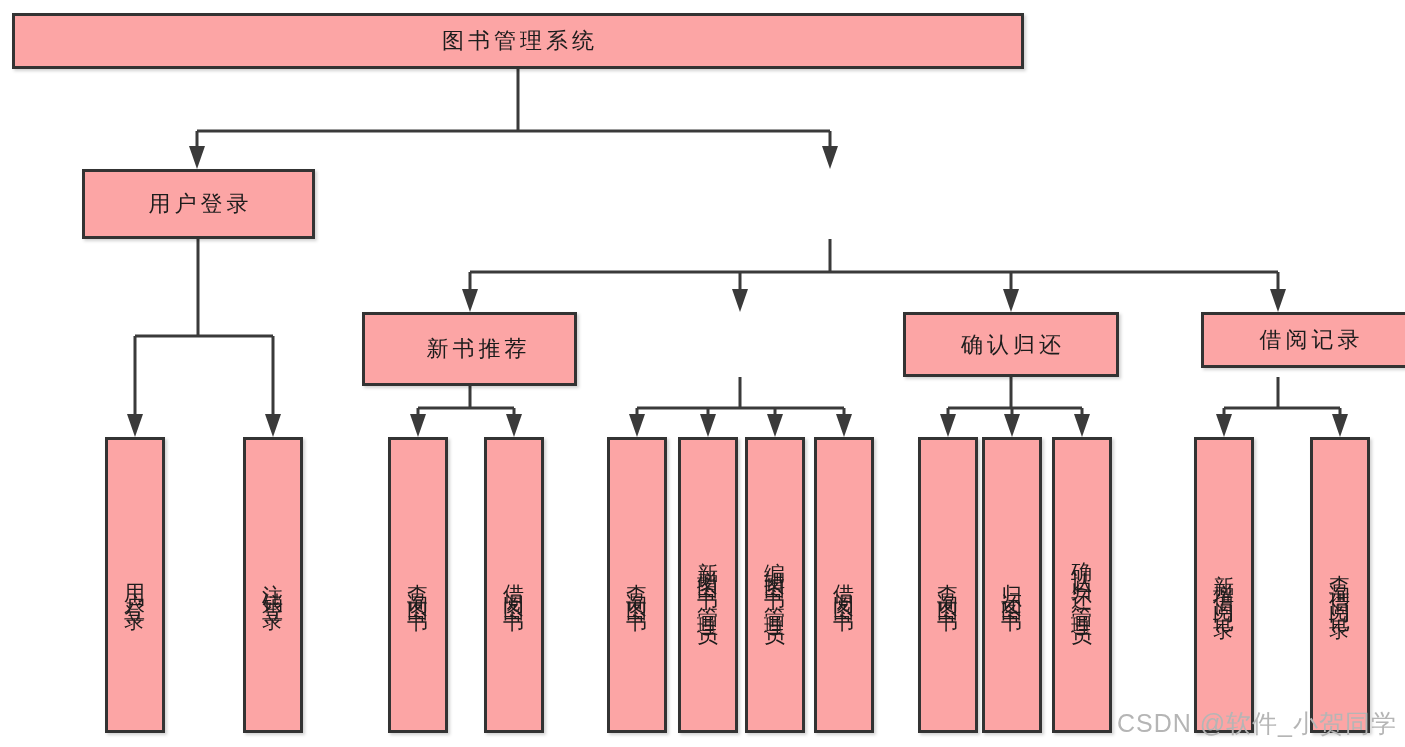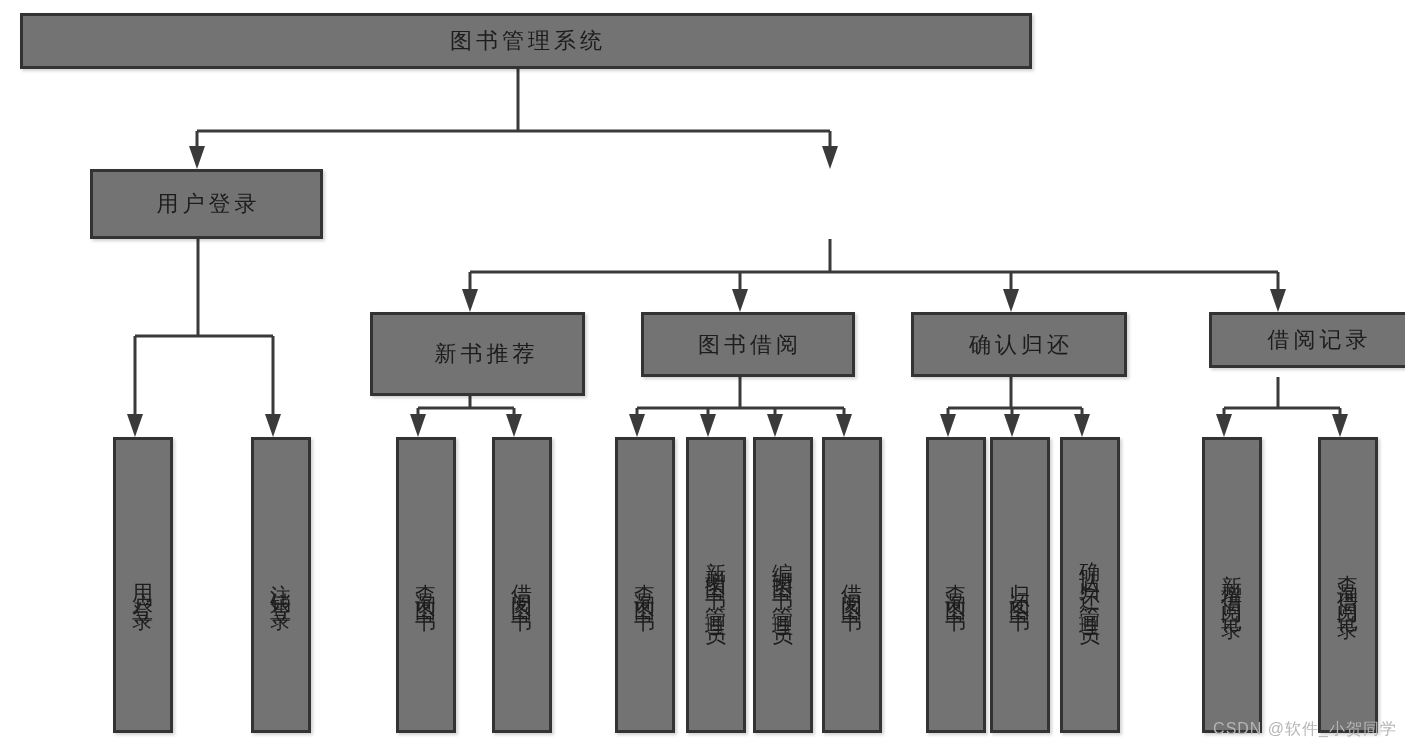--- a/index.html
+++ b/index.html
@@ -2,31 +2,31 @@
 <html><head>
 <meta charset="utf-8">
 <style>
   html,body{margin:0;padding:0;background:#ffffff;}
   body{font-family:"Liberation Sans",sans-serif;}
   .canvas{position:relative;width:1405px;height:747px;background:#fff;overflow:hidden;}
   .connectors{position:absolute;left:0;top:0;width:1405px;height:747px;}
   .connectors path{stroke:#3a3a3a;stroke-width:3;fill:none;}
   .connectors polygon{fill:#3a3a3a;stroke:none;}
   .node{
-    position:absolute;box-sizing:border-box;background:#737373;
+    position:absolute;box-sizing:border-box;background:#fca5a5;
     border:3px solid #333333;display:flex;align-items:center;justify-content:center;
-    color:#1c1c1c;box-shadow:2px 2px 3px rgba(0,0,0,0.18);margin-left:8px;
+    color:#1c1c1c;box-shadow:2px 2px 3px rgba(0,0,0,0.18);
   }
   .h-node{font-size:22px;letter-spacing:4px;text-indent:4px;white-space:nowrap;}
   .v-node{
     writing-mode:vertical-rl;text-orientation:mixed;
     font-size:21px;letter-spacing:9px;line-height:1;
   }
   .watermark{
-    position:absolute;right:8px;bottom:7px;font-size:16px;letter-spacing:1px;
+    position:absolute;right:8px;bottom:7px;font-size:25px;letter-spacing:1px;
     color:#b5b5b5;z-index:5;white-space:nowrap;
   }
 </style>
 </head>
 <body>
 
 <div class="canvas">
 
   <svg class="connectors" viewBox="0 0 1405 747" xmlns="http://www.w3.org/2000/svg">
     <g>
@@ -68,22 +68,21 @@
       <path d="M1278,377 V408 M1224,408 H1340 M1224,408 V418 M1340,408 V418"></path>
       <polygon points="1216,414 1232,414 1224,437"></polygon>
       <polygon points="1332,414 1348,414 1340,437"></polygon>
     </g>
   </svg>
 
   <div class="node h-node" style="left:12px;top:13px;width:1012px;height:56px;">图书管理系统</div>
 
   <div class="node h-node" style="left:82px;top:169px;width:233px;height:70px;">用户登录</div>
 
-  <div class="node h-node" style="left:362px;top:312px;width:215px;height:84px;padding-left:14px;">新书推荐</div>
-  <div class="node h-node" style="left:633px;top:312px;width:214px;height:65px;">图书借阅</div>
+  <div class="node h-node" style="left:362px;top:312px;width:215px;height:74px;padding-left:14px;">新书推荐</div>
   <div class="node h-node" style="left:903px;top:312px;width:216px;height:65px;">确认归还</div>
   <div class="node h-node" style="left:1201px;top:312px;width:217px;height:56px;text-align:right;">借阅记录</div>
 
   <div class="node v-node" style="left:105px;top:437px;width:60px;height:296px;">用户登录</div>
   <div class="node v-node" style="left:243px;top:437px;width:60px;height:296px;">注销登录</div>
 
   <div class="node v-node" style="left:388px;top:437px;width:60px;height:296px;">查询图书</div>
   <div class="node v-node" style="left:484px;top:437px;width:60px;height:296px;">借阅图书</div>
 
   <div class="node v-node" style="left:607px;top:437px;width:60px;height:296px;">查询图书</div>

